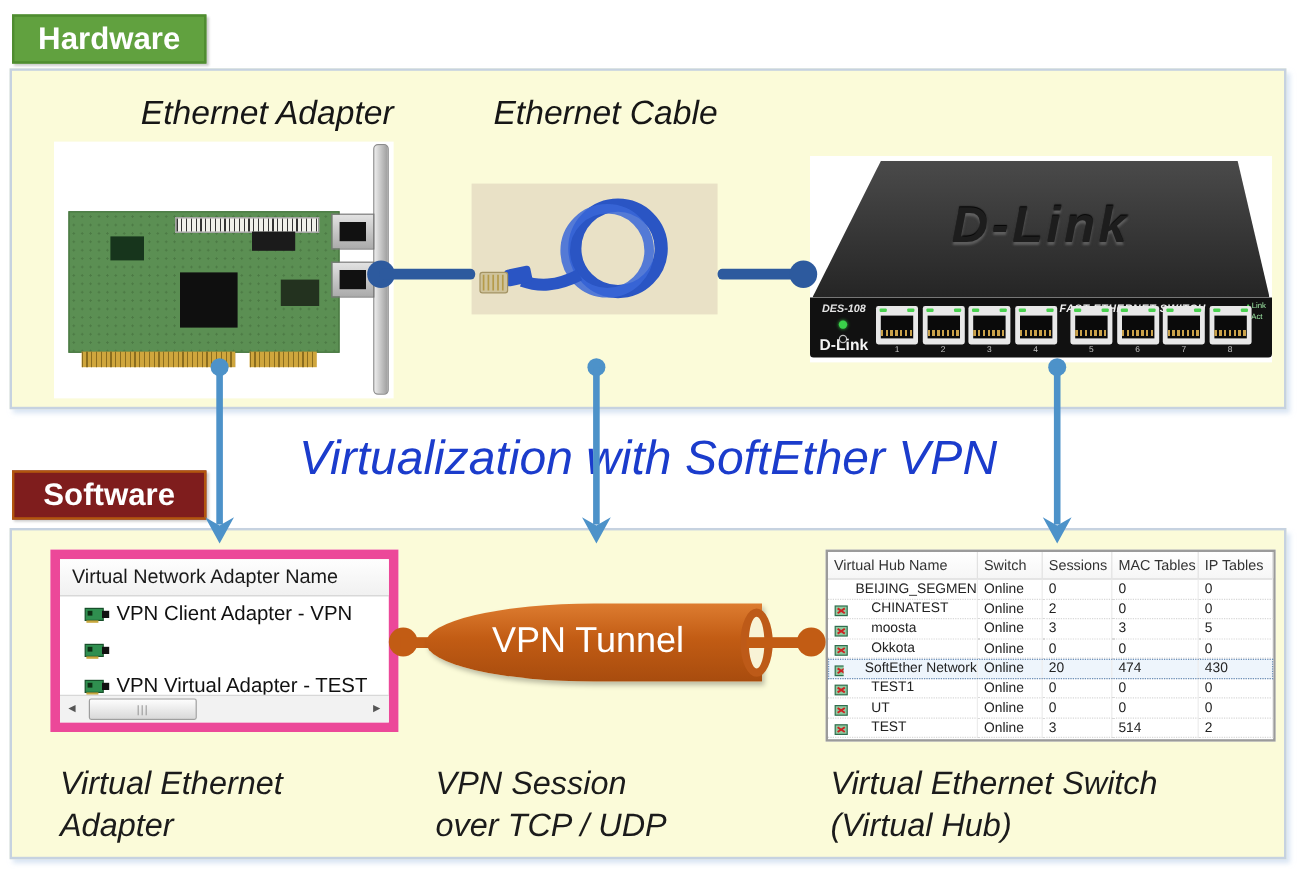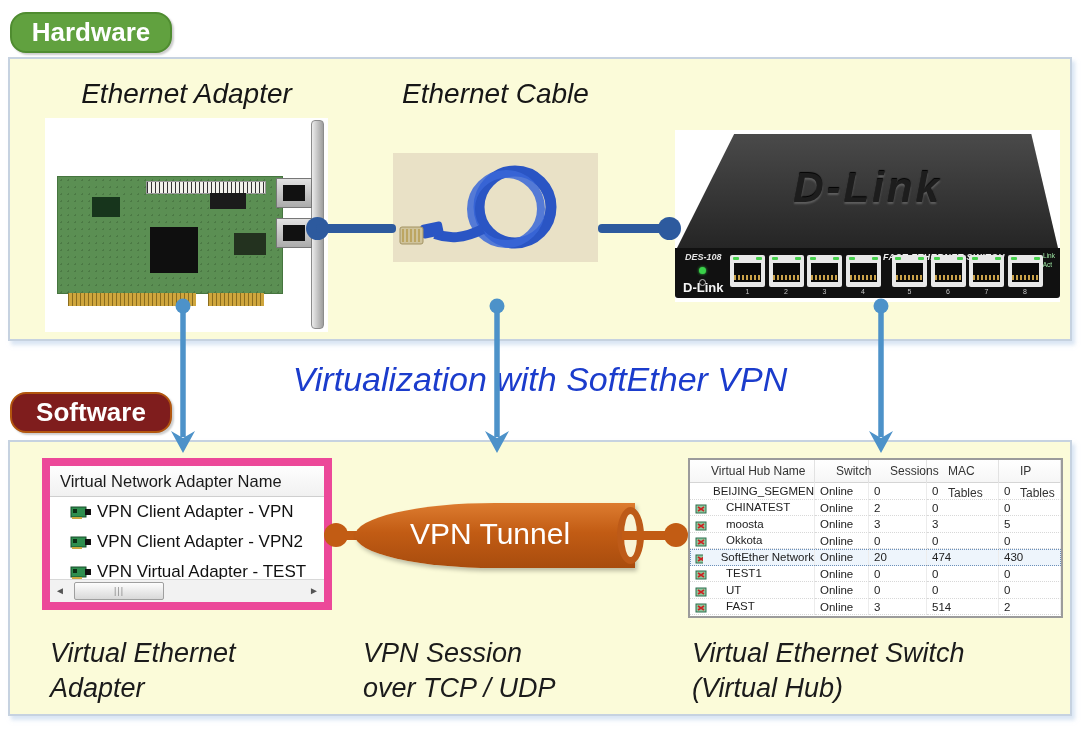--- a/index.html
+++ b/index.html
@@ -2,32 +2,32 @@
 <html><head>
 <meta charset="utf-8">
 <style>
   * { box-sizing: border-box; margin: 0; padding: 0; }
   body { font-family: "Liberation Sans", sans-serif; background:#fff; }
   #stage { position:relative; width:1081px; height:738px; background:#fff; overflow:hidden; }
 
   
   .badge { position:absolute; left:10px; width:162px; height:41px; line-height:37px;
            text-align:center; color:#fff; font-size:26px; font-weight:bold;
-           box-shadow:2px 2px 2px rgba(0,0,0,.2);border-radius:16px; }
+           box-shadow:2px 2px 2px rgba(0,0,0,.2); }
   .badge-hw { top:12px; background:#61a13f; border:2px solid #4f8c30; }
   .badge-sw { top:392px; background:#7f1d1d; border:2px solid #b2560e;text-align:center; }
 
   
   .panel { position:absolute; left:8px; width:1064px; background:#fbfbd9;
            border:2px solid #c6d2e0; box-shadow:3px 4px 4px rgba(186,208,233,.55); }
   .panel-hw { top:57px; height:284px; }
   .panel-sw { top:440px; height:276px; }
 
   
-  .hwlabel { position:absolute; top:78px; text-align:center; font-style:italic;
+  .hwlabel { position:absolute; top:78px; text-align:right; font-style:italic;
              font-size:28px; color:#161616; }
   .lbl-adapter { left:45px; width:283px; }
   .lbl-cable   { left:393px; width:205px; }
   .lbl-switch  { left:675px; width:385px; }
 
   
   .photo-adapter { position:absolute; left:45px; top:118px; width:283px; height:214px; background:#fff; }
   .pcb { position:absolute; left:12px; top:58px; width:226px; height:118px;
          background:#5b8f53; border:1px solid #46753f;
          background-image:radial-gradient(#4c7a45 1px, transparent 1px); background-size:7px 7px; }
@@ -79,21 +79,21 @@
                background-image:repeating-linear-gradient(90deg,#caa24a 0 2px,transparent 2px 4px);
                background-size:100% 5px; background-position:center bottom 2px; background-repeat:no-repeat; }
   .pnum { position:absolute; top:33px; left:0; right:0; text-align:center; font-size:7px; color:#c4c4c4; }
 
   
   .conn-bar { position:absolute; height:9px; background:#2d5a9e; border-radius:4px; top:224px; }
   .conn-dot { position:absolute; width:23px; height:23px; border-radius:50%; background:#2d5a9e; top:217px; }
 
   
   .virt-title { position:absolute; left:90px; width:900px; top:360px; text-align:center;
-                font-style:italic; font-size:34px; color:#1b3ccc; }
+                font-style:italic; font-size:40px; color:#1b3ccc; }
 
   
   .listbox { position:absolute; left:42px; top:458px; width:290px; height:152px; background:#fff;
              border:8px solid #ec4899; }
   .listbox-header { height:31px; line-height:30px; padding-left:10px; font-size:16.5px; color:#1a1a1a;
                     background:linear-gradient(#fefefe,#f1f1f1); border-bottom:1px solid #cfcfcf; }
   .list-row { display:flex; align-items:center; height:30px; padding-left:20px; font-size:17px; color:#111; }
   .list-row svg { margin-right:5px; flex:0 0 auto; }
   .list-scroll { position:absolute; left:0; right:0; bottom:0; height:23px; background:#f2f2f2;
                  border-top:1px solid #d8d8d8; }
@@ -115,21 +115,21 @@
                   font-size:30px; color:#fff; }
   .tconn-bar { position:absolute; top:531px; height:9px; background:#c25c14; }
   .tconn-dot { position:absolute; top:523px; width:24px; height:24px; border-radius:50%; background:#c25c14; }
 
   
   .hubtable { position:absolute; left:688px; top:458px; width:375px; height:160px; background:#fff;
               border:2px solid #9b9b9b; font-size:11.5px; color:#222; }
   .ht-row { display:grid; grid-template-columns:125px 54px 58px 72px 62px; }
   .ht-head { height:23px; line-height:22px; border-bottom:1px solid #d5d5d5; color:#333; font-size:12px;
              background:linear-gradient(#fff,#f6f6f6); }
-  .ht-head > div { padding-left:21px; border-right:1px solid #e2e2e2; }
+  .ht-head > div { padding-left:5px; border-right:1px solid #e2e2e2; }
   .ht-body-row { height:16.5px; line-height:16px; }
   .ht-body-row > div { padding-left:5px; border-right:1px solid #ececec; border-bottom:1px dotted #d8d8d8;
                        overflow:hidden; white-space:nowrap; }
   .ht-name { display:flex; align-items:flex-end; gap:18px; }
   .ht-body-row.selected { background:#eef5fc; outline:1px dotted #6b8fb9; outline-offset:-1px; }
 
   
   .caption { position:absolute; top:636px; font-style:italic; font-size:27px; color:#1b1b1b;
              line-height:1.28; white-space:pre-line; }
   .cap-1 { left:50px; } .cap-2 { left:363px; } .cap-3 { left:692px; }
@@ -246,21 +246,20 @@
         </svg>
       <span>VPN Client Adapter - VPN</span>
     </div>
     <div class="list-row">
       <svg width="22" height="16">
           <rect x="1" y="3" width="15" height="10" fill="#2f8f4f" stroke="#174f2a"></rect>
           <rect x="3" y="5" width="4" height="4" fill="#0d2f14"></rect>
           <rect x="15" y="5" width="6" height="6" fill="#111"></rect>
           <rect x="2" y="13" width="10" height="2" fill="#c9a83f"></rect>
         </svg>
-      <span>VPN Client Adapter - VPN2</span>
     </div>
     <div class="list-row">
       <svg width="22" height="16">
           <rect x="1" y="3" width="15" height="10" fill="#2f8f4f" stroke="#174f2a"></rect>
           <rect x="3" y="5" width="4" height="4" fill="#0d2f14"></rect>
           <rect x="15" y="5" width="6" height="6" fill="#111"></rect>
           <rect x="2" y="13" width="10" height="2" fill="#c9a83f"></rect>
         </svg>
       <span>VPN Virtual Adapter - TEST</span>
     </div>
@@ -378,21 +377,21 @@
       <div>0</div>
       <div>0</div>
       <div>0</div>
     </div>
     <div class="ht-row ht-body-row">
       <div class="ht-name">
           <svg width="13" height="12">
             <rect x="1" y="2" width="10" height="8" fill="#8fca9f" stroke="#2f6e4f"></rect>
             <path d="M3 4 L9 8 M9 4 L3 8" stroke="#c22" stroke-width="1.6"></path>
           </svg>
-          <span>FAST</span>
+          <span>TEST</span>
         </div>
       <div>Online</div>
       <div>3</div>
       <div>514</div>
       <div>2</div>
     </div>
   </div>
 
   <div class="caption cap-1">Virtual Ethernet
 Adapter</div>

